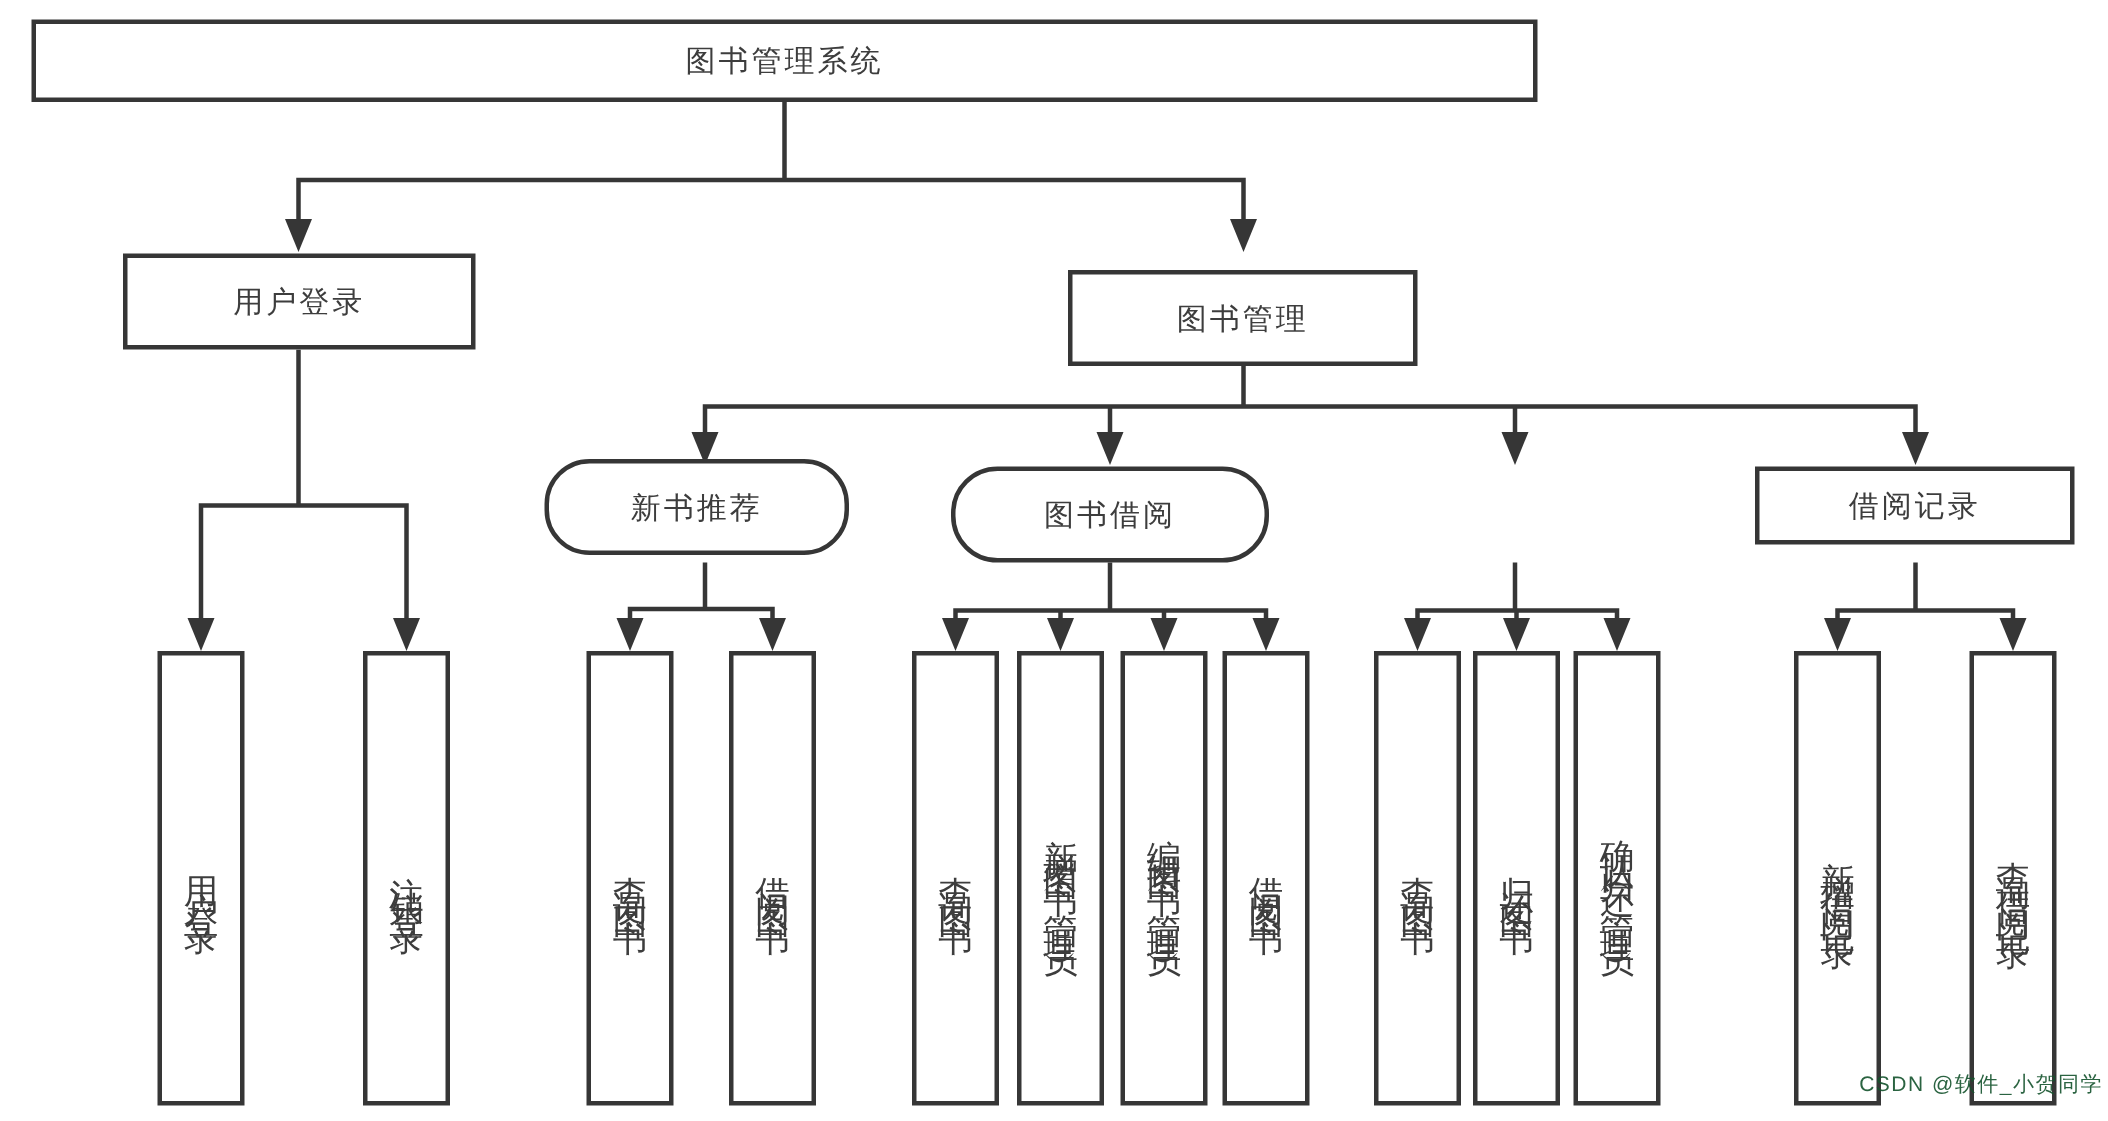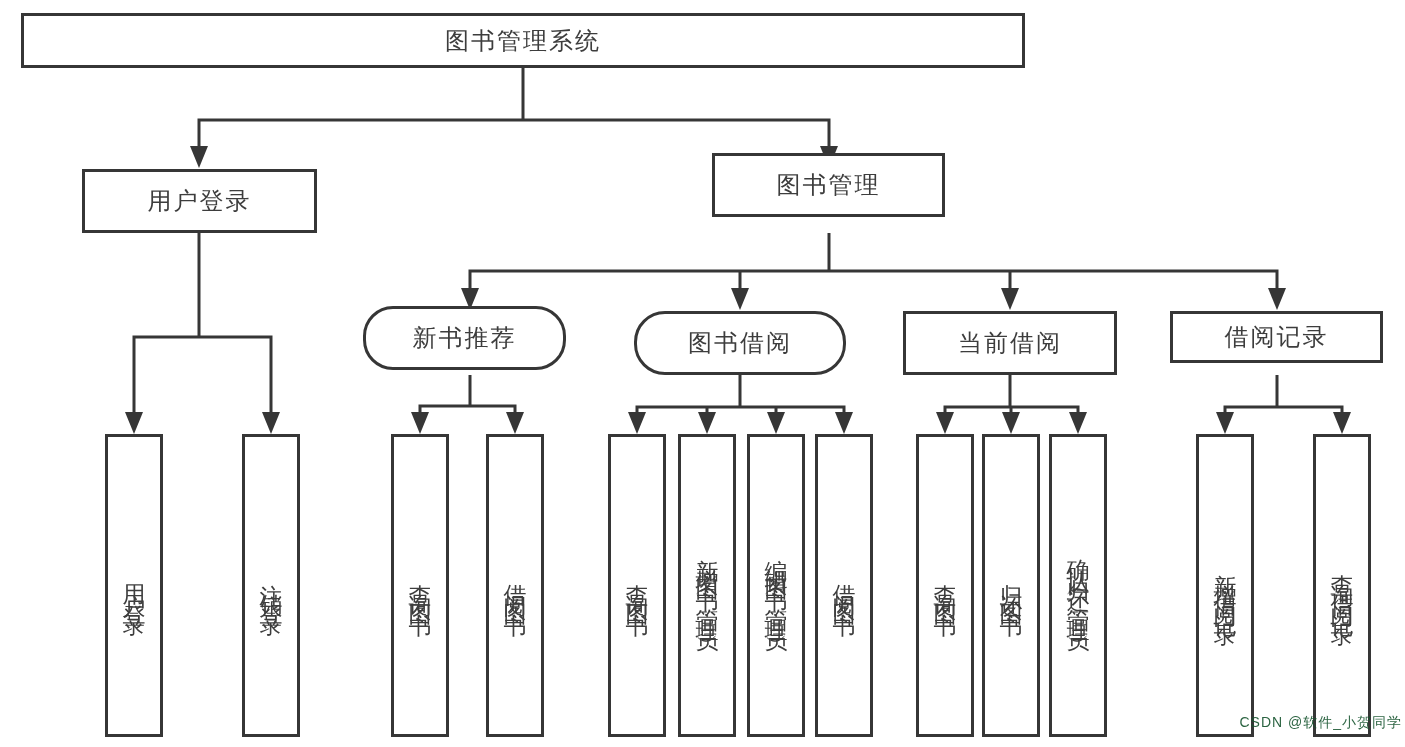--- a/index.html
+++ b/index.html
@@ -6,21 +6,21 @@
   .canvas{
     position:relative;width:1405px;height:747px;background:#ffffff;
     font-family:"Liberation Sans","DejaVu Sans",sans-serif;overflow:hidden;
   }
   .wires{position:absolute;left:0;top:0;width:1405px;height:747px;z-index:1;}
   .node{
     position:absolute;box-sizing:border-box;background:#ffffff;
     border:3px solid #363636;color:#3d3d3d;z-index:2;
     display:flex;align-items:center;justify-content:center;
   }
-  .hnode{font-size:24px;letter-spacing:2px;}
+  .hnode{font-size:20px;letter-spacing:2px;}
   .leaf{font-size:23px;}
   .leaf .vtxt{
     writing-mode:vertical-rl;text-orientation:mixed;
     letter-spacing:10px;line-height:1;white-space:nowrap;
   }
   .watermark{
     position:absolute;right:3px;top:714px;z-index:3;
     font-size:14px;color:#14532d;opacity:.9;letter-spacing:1px;
   }
 </style>
@@ -62,32 +62,29 @@
     </g>
   </svg>
 
   <div class="node hnode" style="left:21px;top:13px;width:1004px;height:55px;">
     <span>图书管理系统</span>
   </div>
 
   <div class="node hnode" style="left:82px;top:169px;width:235px;height:64px;">
     <span>用户登录</span>
   </div>
-  <div class="node hnode" style="left:712px;top:153px;width:233px;height:64px;">
+  <div class="node hnode" style="left:712px;top:180px;width:233px;height:64px;">
     <span>图书管理</span>
   </div>
 
   <div class="node hnode" style="left:363px;top:306px;width:203px;height:64px;border-radius:30px;">
     <span>新书推荐</span>
   </div>
   <div class="node hnode" style="left:634px;top:311px;width:212px;height:64px;border-radius:31px;">
     <span>图书借阅</span>
-  </div>
-  <div class="node hnode" style="left:903px;top:311px;width:214px;height:64px;">
-    <span>当前借阅</span>
   </div>
   <div class="node hnode" style="left:1170px;top:311px;width:213px;height:52px;">
     <span>借阅记录</span>
   </div>
 
   <div class="node leaf" style="left:105px;top:434px;width:58px;height:303px;">
     <span class="vtxt">用户登录</span>
   </div>
   <div class="node leaf" style="left:242px;top:434px;width:58px;height:303px;">
     <span class="vtxt">注销登录</span>

